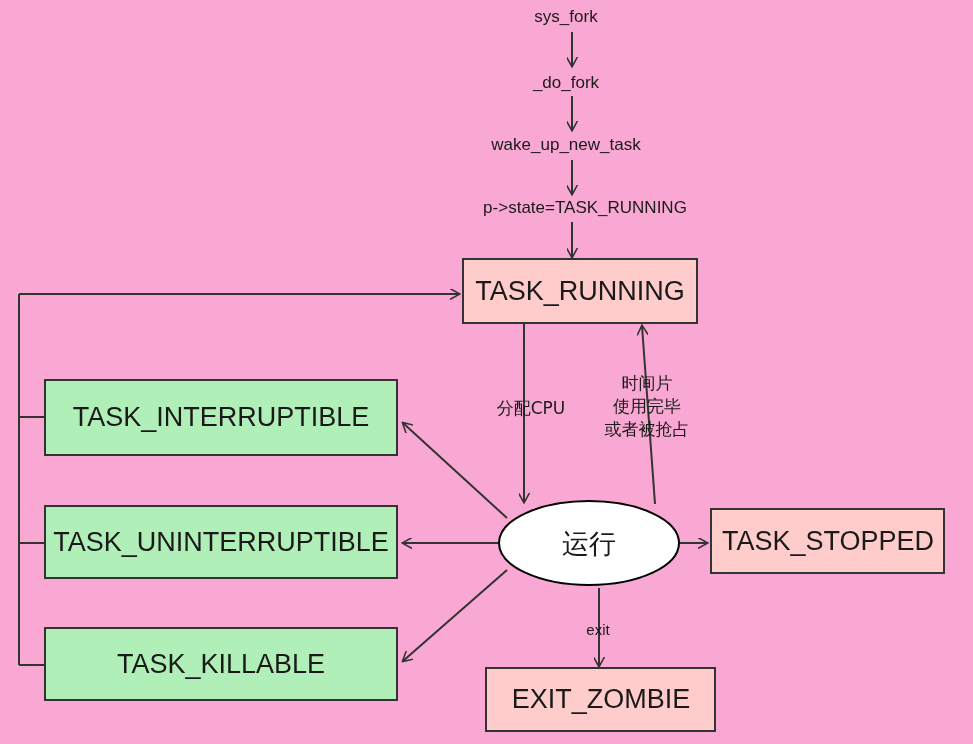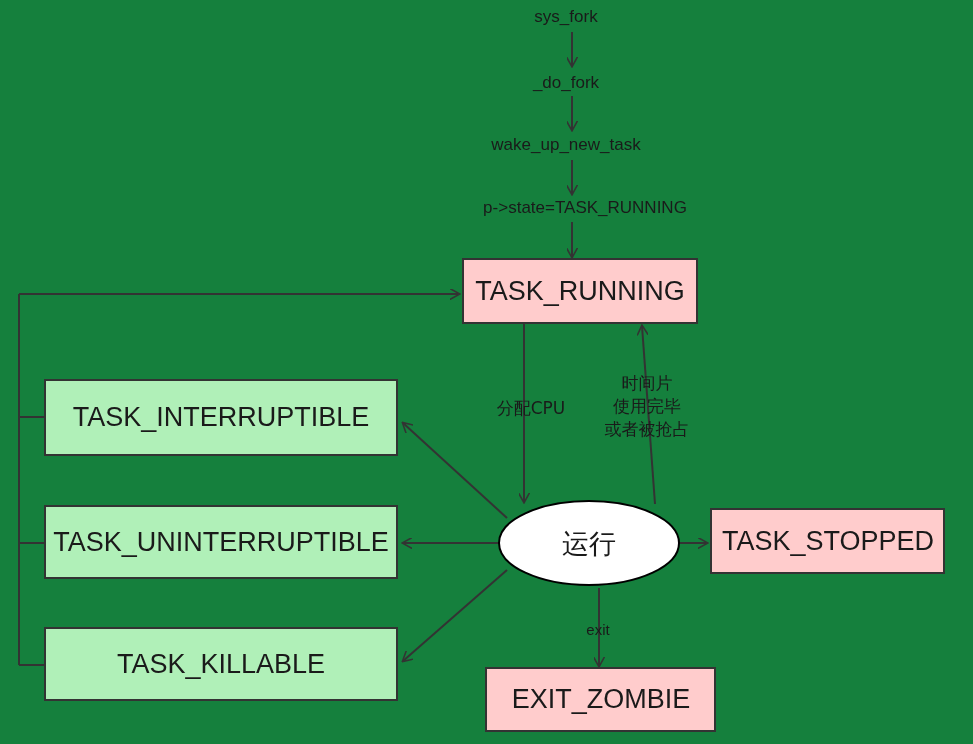--- a/index.html
+++ b/index.html
@@ -8,21 +8,21 @@
     padding: 0;
     background: #ffffff;
   }
   body {
     font-family: "Liberation Sans", "DejaVu Sans", sans-serif;
   }
   #diagram-root {
     position: relative;
     width: 973px;
     height: 744px;
-    background: #15803d;
+    background: #f9a8d4;
     overflow: hidden;
   }
   svg.diagram-canvas {
     position: absolute;
     left: 0;
     top: 0;
     width: 973px;
     height: 744px;
   }
   .node-rect {

